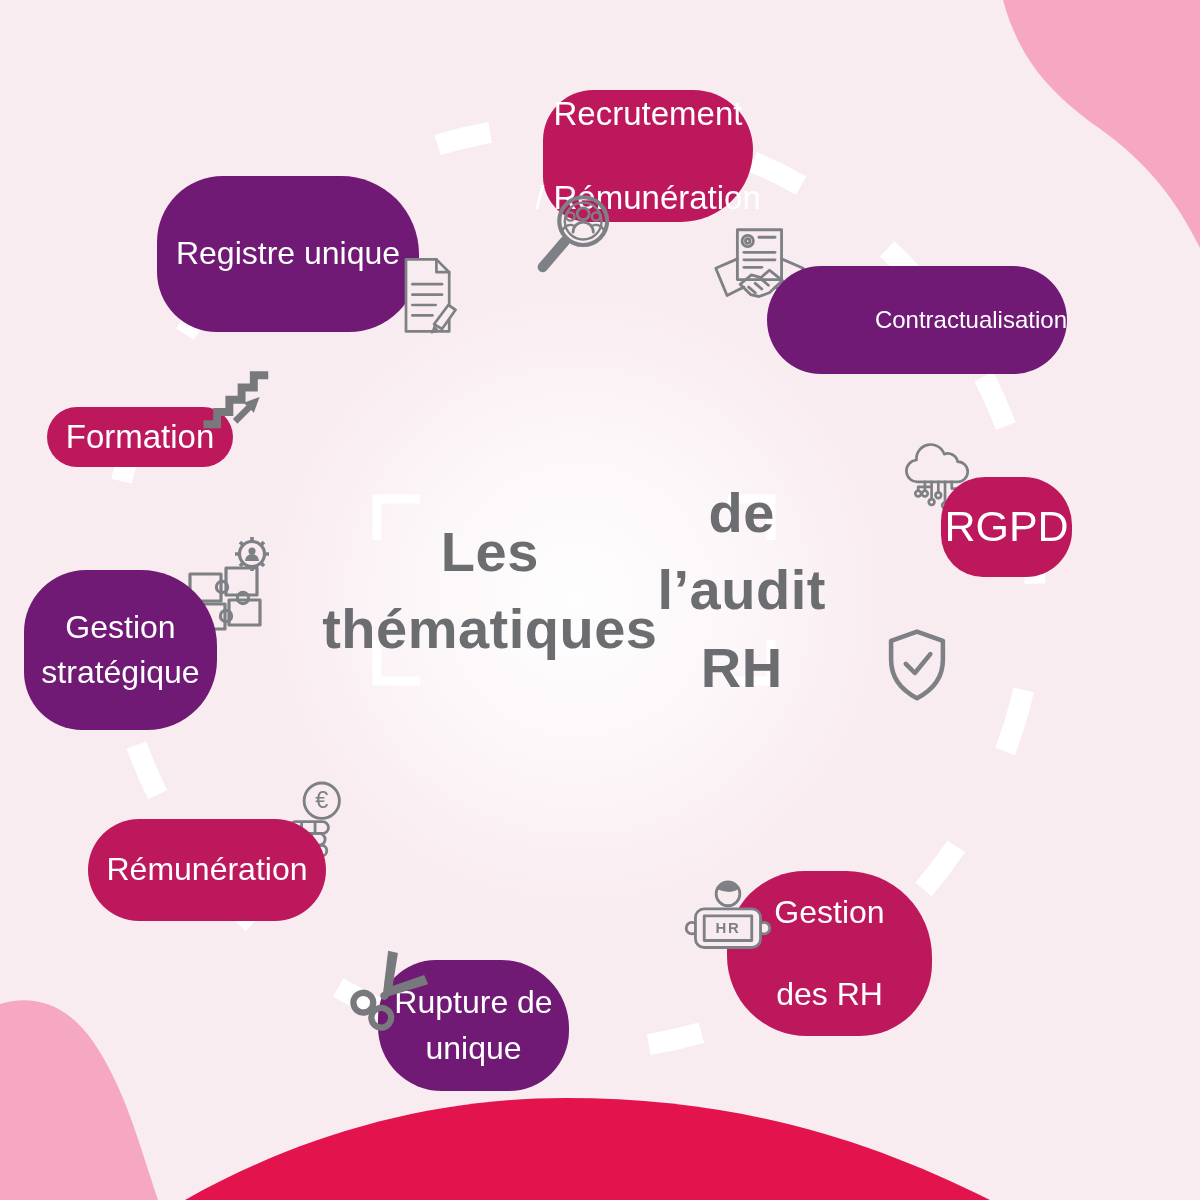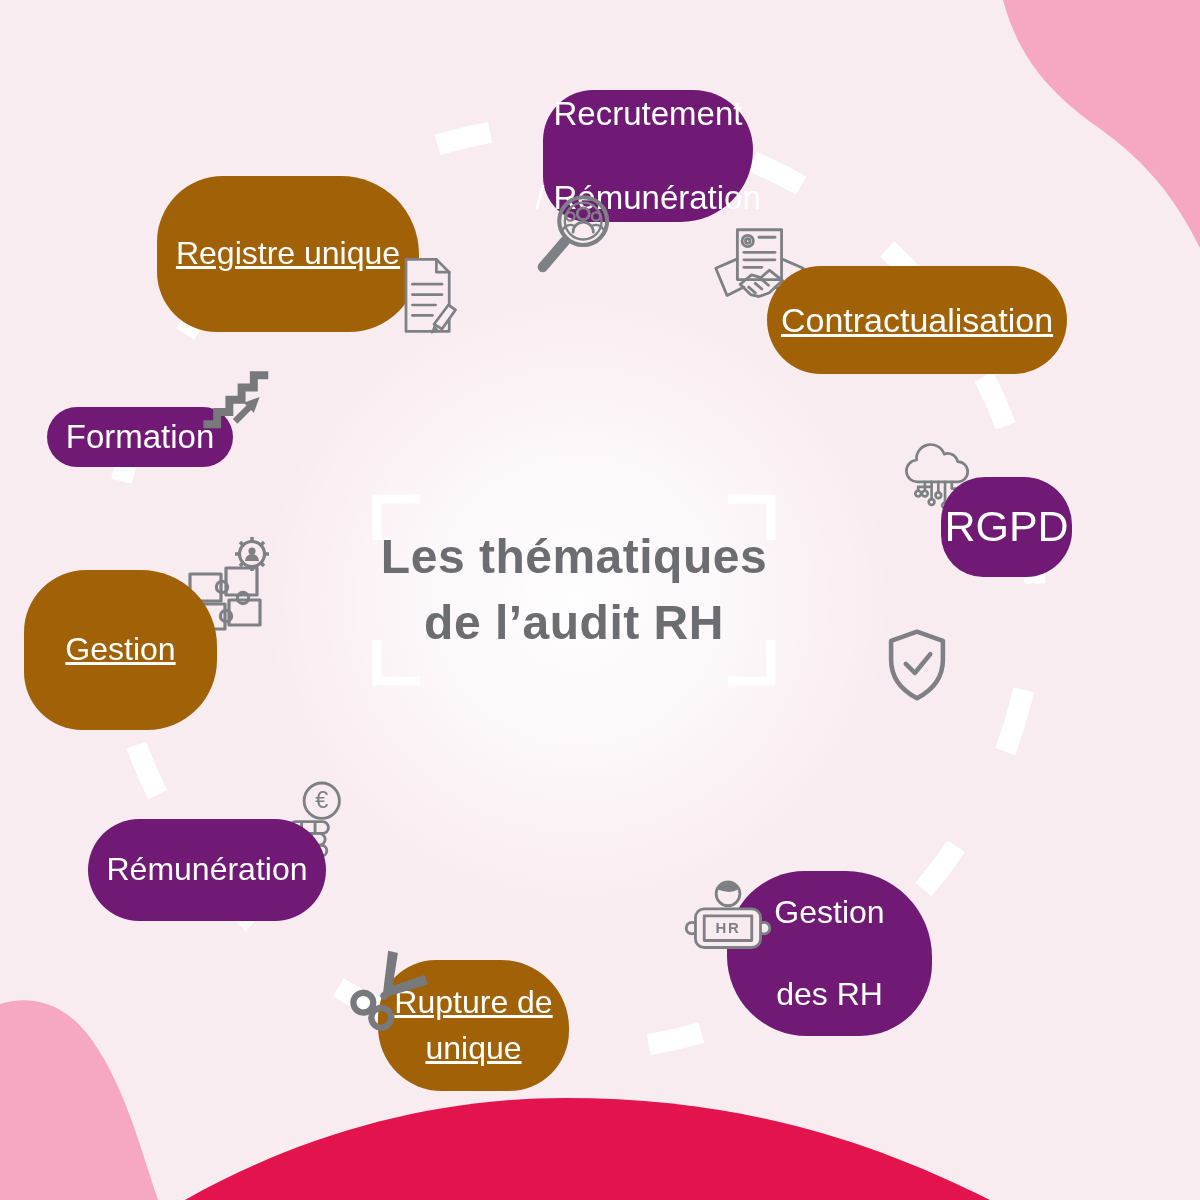--- a/index.html
+++ b/index.html
@@ -12,36 +12,36 @@
     position:absolute;left:0;top:0;width:1200px;height:1200px;z-index:0;
     background:radial-gradient(circle 420px at 578px 600px,
       rgba(255,255,255,.95) 0%, rgba(255,255,255,.55) 40%, rgba(255,255,255,0) 75%);
   }
   .deco{position:absolute;left:0;top:0;z-index:0;pointer-events:none;}
   .dash-ring{position:absolute;left:0;top:0;z-index:1;pointer-events:none;}
 
   
   .title-box{
     position:absolute;left:378px;top:500px;width:392px;height:180px;z-index:2;
-    display:flex;flex-direction:column;align-items:center;justify-content:center;
-    text-align:center;color:#6b6d70;font-weight:bold;font-size:48px;line-height:1.38;
+    display:flex;align-items:center;justify-content:center;
+    text-align:center;color:#6b6d70;font-weight:bold;font-size:56px;line-height:1.38;
     letter-spacing:.5px;
   }
   .brackets{position:absolute;left:372px;top:494px;width:404px;height:192px;z-index:1;}
 
   
   .pill{
     position:absolute;z-index:2;display:flex;flex-direction:column;
     align-items:center;justify-content:center;text-align:center;
     color:#ffffff;font-size:32px;line-height:1.42;white-space:nowrap;
   }
-  .pill.pink{background:#701a75;gap:37px;}
-  .pill.crimson{background:#a16207;text-decoration:underline;}
+  .pill.pink{background:#be185d;gap:37px;}
+  .pill.crimson{background:#701a75;}
   #pill-recrutement{left:543px;top:90px;width:210px;height:132px;border-radius:64px 76px 92px 58px;font-size:33px;}
-  #pill-contractualisation{left:767px;top:266px;width:300px;height:108px;border-radius:56px;font-size:34px;}
+  #pill-contractualisation{left:767px;top:266px;width:300px;height:108px;border-radius:56px;font-size:24px;align-items:flex-end;}
   #pill-rgpd{left:941px;top:477px;width:131px;height:100px;border-radius:44px 48px 46px 42px;font-size:43px;}
   #pill-sante{left:915px;top:648px;width:189px;height:143px;border-radius:62px 74px 58px 66px;}
   #pill-gestion-quotidienne{left:727px;top:871px;width:205px;height:165px;border-radius:78px 86px 72px 80px;}
   #pill-rupture{left:378px;top:960px;width:191px;height:131px;border-radius:58px 68px 60px 64px;}
   #pill-remuneration{left:88px;top:819px;width:238px;height:102px;border-radius:52px;}
   #pill-gestion-strategique{left:24px;top:570px;width:193px;height:160px;border-radius:62px 76px 70px 58px;}
   #pill-formation{left:47px;top:407px;width:186px;height:60px;border-radius:32px;font-size:33px;}
   #pill-registre{left:157px;top:176px;width:262px;height:156px;border-radius:66px 78px 70px 60px;}
 
   
@@ -111,20 +111,21 @@
   </div>
   <div class="pill crimson" id="pill-rupture">
     <span>Rupture de</span>
     <span>unique</span>
   </div>
   <div class="pill pink" id="pill-remuneration">
     <span>Rémunération</span>
   </div>
   <div class="pill crimson" id="pill-gestion-strategique">
     <span>Gestion</span>
+    <span>stratégique</span>
   </div>
   <div class="pill pink" id="pill-formation">
     <span>Formation</span>
   </div>
   <div class="pill crimson" id="pill-registre">
     <span>Registre unique</span>
   </div>
 
   <svg class="topic-icon front" id="icon-magnifier" viewBox="0 0 100 100">
     <g fill="none" stroke="#7d8084" stroke-linecap="round">

